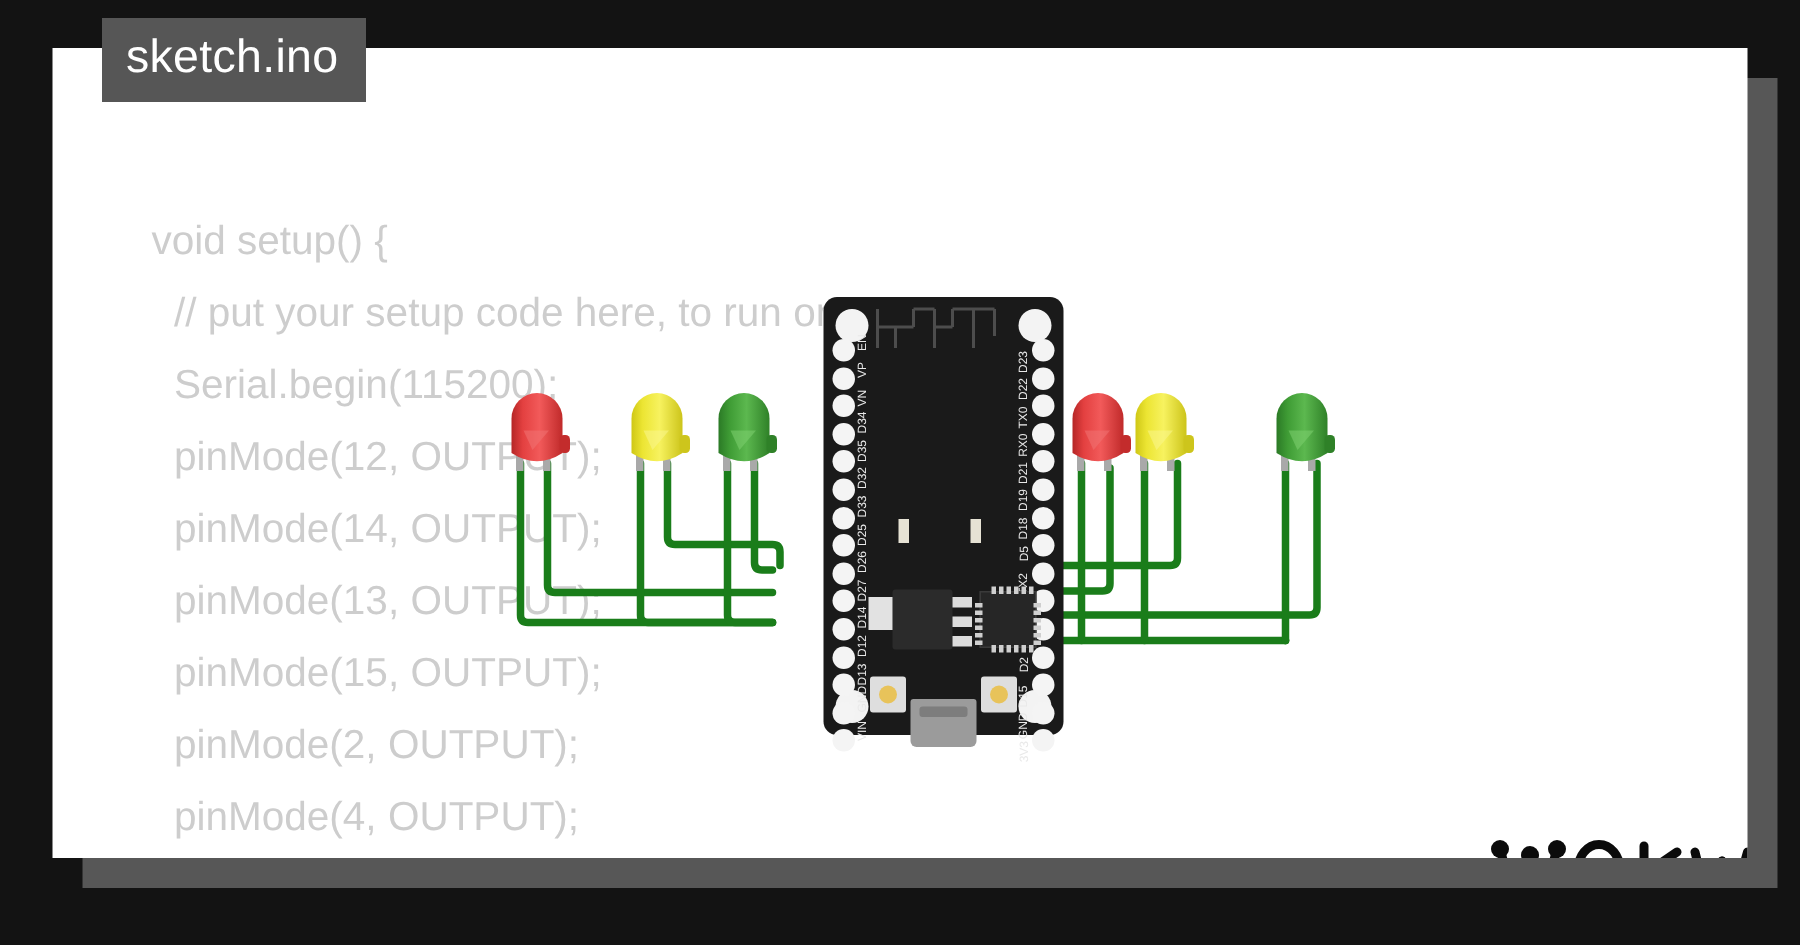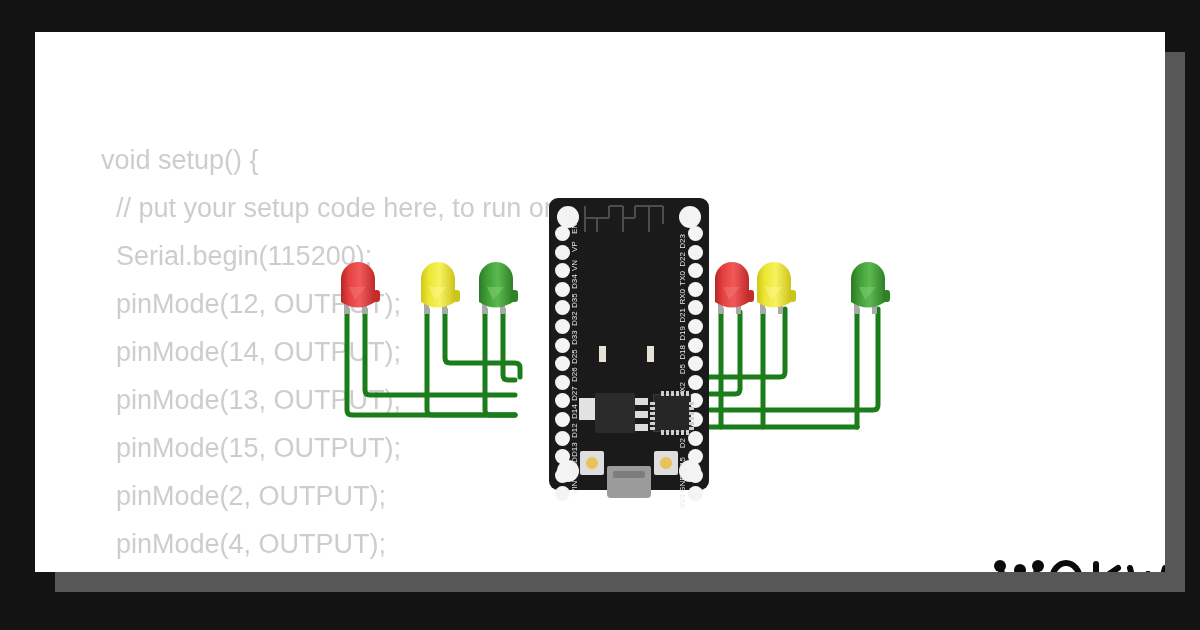--- a/index.html
+++ b/index.html
@@ -474,14 +474,17 @@
         <circle cx="48" cy="16" r="6"></circle>
         <circle cx="19" cy="48" r="5"></circle>
         <circle cx="39" cy="48" r="5"></circle>
         <circle cx="188" cy="12" r="5"></circle>
       </g>
       <circle cx="188" cy="12" r="5" fill="#ffffff" stroke="#0b0b0b" stroke-width="4"></circle>
     </svg>
 
   </div>
 
+  <div class="tab">
+    <span>sketch.ino</span>
+  </div>
 
 </div>
 
 </body></html>

